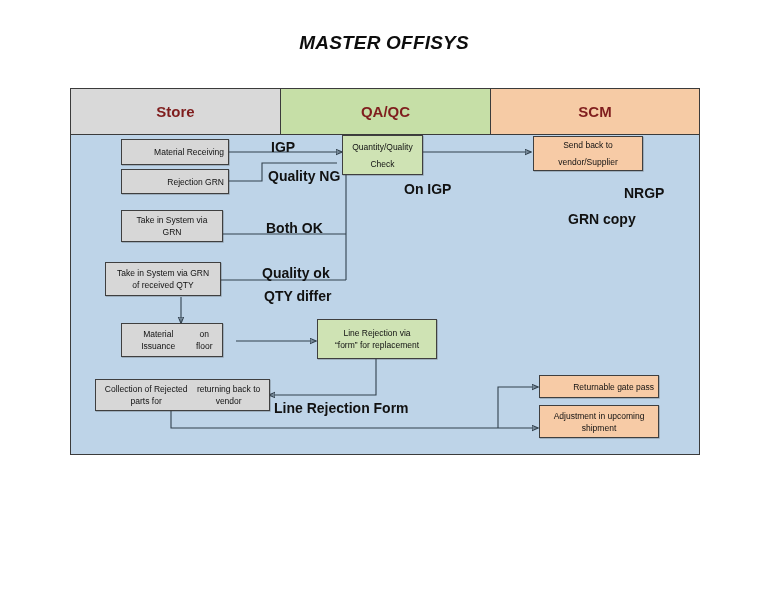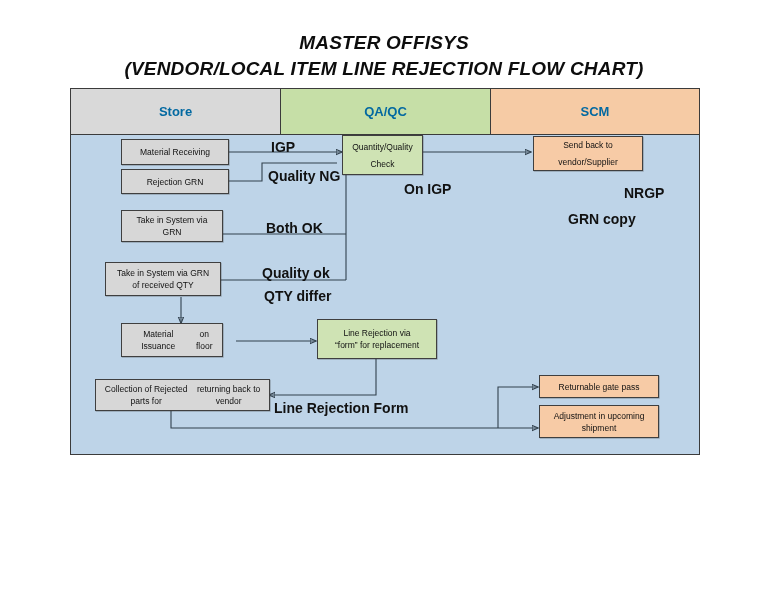--- a/index.html
+++ b/index.html
@@ -30,40 +30,40 @@
     border:1px solid #3b3b3b;
     box-sizing:border-box;
     background:#bed4e8;
   }
   .header-row{
     position:absolute;left:0;top:0;width:100%;height:46px;
     display:flex;box-sizing:border-box;
   }
   .hcell{
     display:flex;align-items:center;justify-content:center;
-    font-weight:bold;font-size:13px;color:#0369a1;
+    font-weight:bold;font-size:15px;color:#7f1d1d;
     border-right:1px solid #3b3b3b;
     border-bottom:1px solid #3b3b3b;
     box-sizing:border-box;
   }
   .hcell:last-child{border-right:none;}
   .h-store{width:210px;background:#d9d9d9;}
   .h-qa{width:210px;background:#c6dfa7;}
   .h-scm{width:208px;background:#f6cba5;}
 
   .canvas{
     position:absolute;left:0;top:46px;
     width:628px;height:320px;
   }
 
   
   .node{
     position:absolute;box-sizing:border-box;
     border:1px solid #3f3f3f;
-    display:flex;align-items:center;justify-content:center;
+    display:flex;align-items:center;justify-content:flex-end;
     text-align:center;
     font-size:8.5px;color:#111;
     line-height:12px;
     padding:2px 4px;
     box-shadow:0.7px 0.7px 0 rgba(60,60,60,.35);
   }
   .n-gray{background:#d7d7d7;}
   .n-green{background:#cfe3b4;}
   .n-orange{background:#f7cba6;}
   .node span{display:block;}
@@ -86,21 +86,20 @@
     stroke:#31404d;stroke-width:1.1;fill:none;
   }
 </style>
 </head>
 <body>
 
 <div id="root">
 
   <div class="title-wrap">
     <div class="title-line">MASTER OFFISYS</div>
-    <div class="title-line">(VENDOR/LOCAL ITEM LINE REJECTION FLOW CHART)</div>
   </div>
 
   <div class="chart">
 
     <div class="header-row">
       <div class="hcell h-store">Store</div>
       <div class="hcell h-qa">QA/QC</div>
       <div class="hcell h-scm">SCM</div>
     </div>
 

